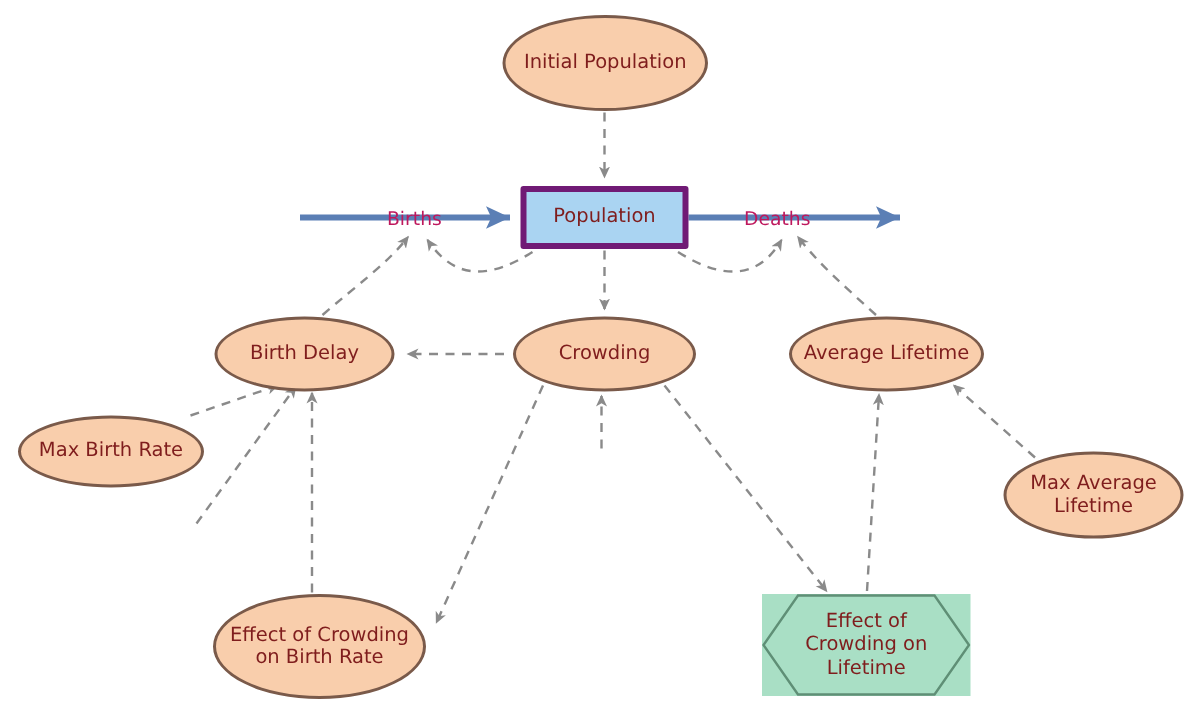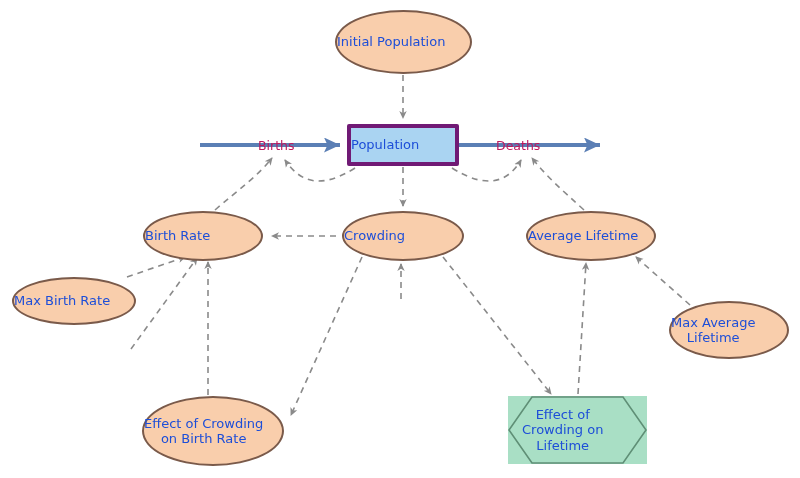--- a/index.html
+++ b/index.html
@@ -19,24 +19,24 @@
     position: absolute;
     left: 0;
     top: 0;
     width: 800px;
     height: 478px;
   }
   .node {
     position: absolute;
     display: flex;
     align-items: center;
-    justify-content: flex-start;
+    justify-content: center;
     text-align: center;
     box-sizing: border-box;
-    color: #1d4ed8;
+    color: #7f1d1d;
     line-height: 1.18;
     white-space: pre-line;
   }
   .node.ellipse {
     background: #f9ceac;
     border: 2px solid #7a5a4a;
     border-radius: 50%;
     font-size: 13px;
   }
   .node.box {
@@ -113,21 +113,21 @@
 
   <div class="node ellipse" style="left:335px; top:10px; width:137px; height:64px;">
     <span>Initial Population</span>
   </div>
 
   <div class="node box" style="left:347px; top:124px; width:112px; height:42px;">
     <span>Population</span>
   </div>
 
   <div class="node ellipse" style="left:143px; top:211px; width:120px; height:50px;">
-    <span>Birth Rate</span>
+    <span>Birth Delay</span>
   </div>
 
   <div class="node ellipse" style="left:342px; top:211px; width:122px; height:50px;">
     <span>Crowding</span>
   </div>
 
   <div class="node ellipse" style="left:12px; top:277px; width:124px; height:48px;">
     <span>Max Birth Rate</span>
   </div>
 

